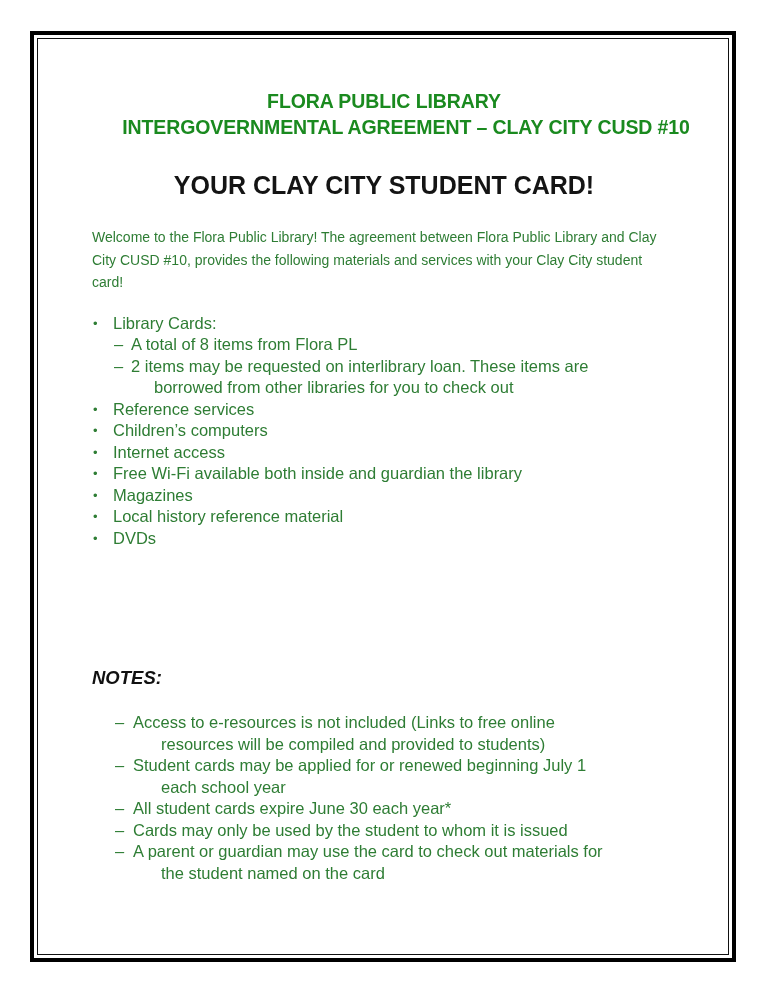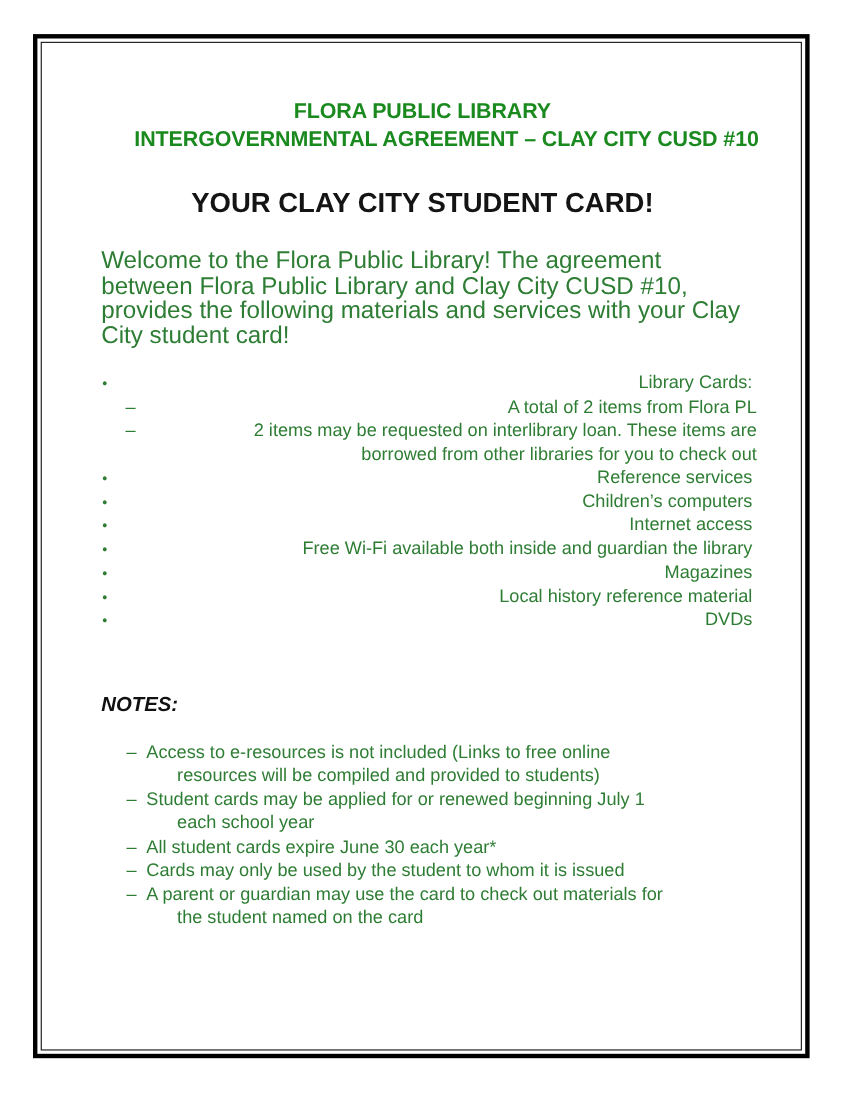--- a/index.html
+++ b/index.html
@@ -74,21 +74,21 @@
     font-weight: bold;
     font-size: 25px;
     line-height: 26px;
     margin-top: 32px;
     white-space: nowrap;
   }
 
   
   .intro {
     color: #2e7d34;
-    font-size: 22px;
+    font-size: 14px;
     line-height: 22.5px;
     margin-left: 92px;
     margin-right: 94px;
     margin-top: 28px;
     text-align: left;
   }
 
   
   .bullet-list {
     margin-top: 19px;
@@ -108,21 +108,20 @@
     width: 20px;
     text-align: left;
     font-size: 14px;
     line-height: 21.5px;
   }
   .bullet-row .marker.dot {
     font-size: 13px;
   }
   .bullet-row .btext {
     flex: 1 1 auto;
-    text-align: right;
   }
 
   
   .bullet-row.sub {
     margin-left: 114px;
     margin-right: 80px;
   }
   .bullet-row.sub .marker {
     width: 17px;
     font-size: 16.5px;
@@ -137,21 +136,21 @@
 
   
   .notes-heading {
     color: #111111;
     font-weight: bold;
     font-style: italic;
     font-family: "Liberation Sans Narrow", "Liberation Sans", sans-serif;
     font-size: 18.5px;
     line-height: 22px;
     margin-left: 92px;
-    margin-top: 54px;
+    margin-top: 118px;
   }
   .notes-list {
     margin-top: 23px;
   }
   .note-row {
     display: flex;
     align-items: flex-start;
     color: #2e7d34;
     font-size: 16.5px;
     line-height: 21.5px;
@@ -190,21 +189,21 @@
 
     <p class="intro" style="color: rgb(46, 125, 52);">Welcome to the Flora Public Library!  The agreement between Flora Public Library and Clay City CUSD #10, provides the following materials and services with your Clay City student card!</p>
 
     <div class="bullet-list">
         <div class="bullet-row" style="color: rgb(46, 125, 52);">
           <span class="marker dot">•</span>
           <span class="btext">Library Cards:</span>
         </div>
         <div class="bullet-row sub" style="color: rgb(46, 125, 52);">
           <span class="marker">–</span>
-          <span class="btext">A total of 2 items from Flora PL</span>
+          <span class="btext">A total of 8 items from Flora PL</span>
         </div>
         <div class="bullet-row sub" style="color: rgb(46, 125, 52);">
           <span class="marker">–</span>
           <span class="btext">2 items may be requested on interlibrary loan.  These items are<span class="wrap-indent">borrowed from other libraries for you to check out</span></span>
         </div>
         <div class="bullet-row" style="color: rgb(46, 125, 52);">
           <span class="marker dot">•</span>
           <span class="btext">Reference services</span>
         </div>
         <div class="bullet-row" style="color: rgb(46, 125, 52);">

